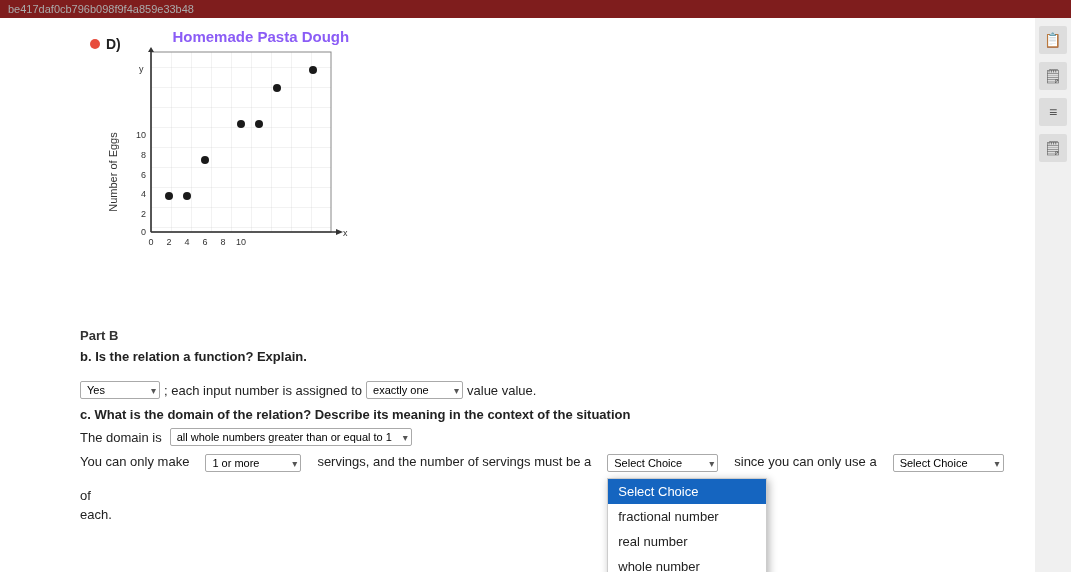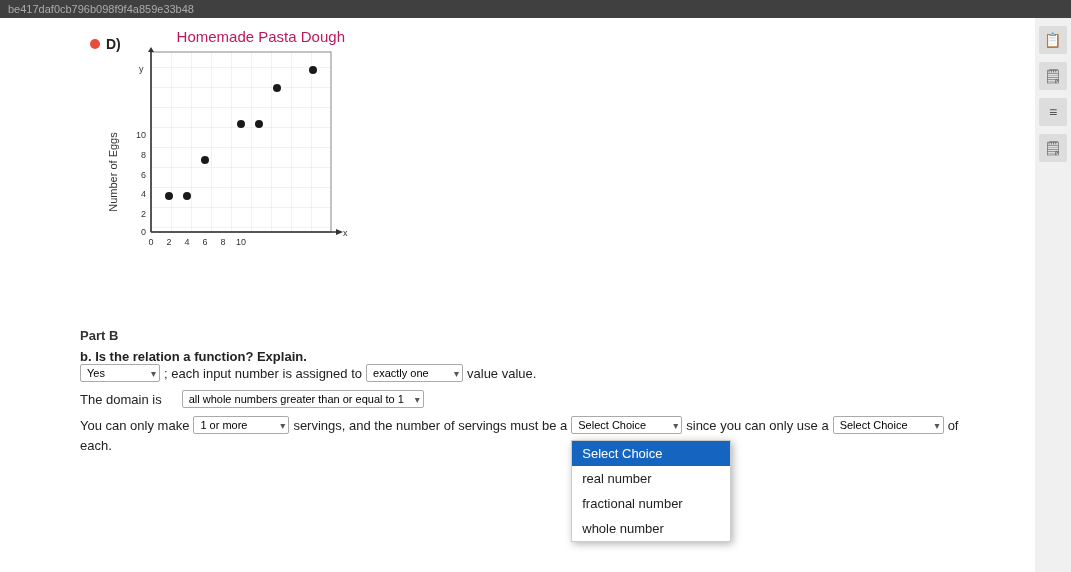--- a/index.html
+++ b/index.html
@@ -14,21 +14,21 @@
     }
     .main-container {
       background: #fff;
       margin: 0 auto;
       width: 1071px;
       min-height: 572px;
       padding: 10px 60px 20px 60px;
       position: relative;
     }
     .top-bar {
-      background: #404040;
+      background: #7f1d1d;
       color: #aaa;
       font-size: 11px;
       padding: 2px 8px;
       position: absolute;
       top: 0; left: 0; right: 0;
       height: 18px;
       display: flex;
       align-items: center;
     }
     .content-area {
@@ -62,23 +62,23 @@
       border-radius: 50%;
       display: inline-block;
     }
     .chart-wrapper {
       position: relative;
       width: 260px;
       height: 290px;
     }
     .chart-title {
       font-size: 15px;
-      font-weight: normal;
+      font-weight: bold;
       text-align: center;
-      color: #be185d;
+      color: #8b5cf6;
       margin-bottom: 2px;
     }
     .y-axis-label {
       position: absolute;
       left: -58px;
       top: 50%;
       transform: translateY(-50%) rotate(-90deg);
       font-size: 11px;
       color: #333;
       white-space: nowrap;
@@ -102,21 +102,21 @@
     }
     .part-label {
       font-size: 13px;
       font-weight: bold;
       color: #333;
       margin-bottom: 6px;
     }
     .question-b {
       font-size: 13px;
       color: #222;
-      margin-bottom: 0;
+      margin-bottom: 17px;
     }
     .question-b b { font-weight: bold; }
     .inline-row {
       display: flex;
       align-items: center;
       flex-wrap: wrap;
       gap: 4px;
       font-size: 13px;
       color: #222;
       margin-bottom: 8px;
@@ -150,33 +150,32 @@
     .question-c {
       font-size: 13px;
       color: #222;
       margin-bottom: 6px;
     }
     .question-c b { font-weight: bold; }
     .domain-row {
       display: flex;
       align-items: center;
       flex-wrap: wrap;
-      gap: 20px;
+      gap: 8px;
       font-size: 13px;
       color: #222;
       margin-bottom: 8px;
     }
     .domain-row .select-wrapper .dropdown {
       min-width: 230px;
     }
     .servings-row {
       display: flex;
-      align-items: center;
       flex-wrap: wrap;
-      gap: 4px;
+      gap: 16px;
       font-size: 13px;
       color: #222;
       margin-bottom: 4px;
     }
     .eggs-row {
       font-size: 13px;
       color: #222;
     }
 
     
@@ -321,20 +320,23 @@
         <span>; each input number is assigned to</span>
         <div class="select-wrapper">
           <select class="dropdown">
             <option>exactly one</option>
             <option>more than one</option>
           </select>
         </div>
         <span>value value.</span>
       </div>
 
+      <div class="question-c">
+        <b>c. What is the domain of the relation? Describe its meaning in the context of the situation</b>
+      </div>
       <div class="domain-row">
         <span>The domain is</span>
         <div class="select-wrapper">
           <select class="dropdown" style="min-width:230px;">
             <option>all whole numbers greater than or equal to 1</option>
             <option>all real numbers greater than 0</option>
             <option>all integers</option>
             <option>all whole numbers</option>
           </select>
         </div>
@@ -356,22 +358,22 @@
             <select class="dropdown" style="min-width:100px;">
               <option>Select Choice</option>
               <option>fractional number</option>
               <option>real number</option>
               <option>whole number</option>
             </select>
           </div>
           
           <div class="dropdown-popup" style="top:24px;left:0;min-width:160px;">
             <div class="dropdown-popup-header">Select Choice</div>
+            <div class="dropdown-popup-item">fractional number</div>
             <div class="dropdown-popup-item">real number</div>
-            <div class="dropdown-popup-item">fractional number</div>
             <div class="dropdown-popup-item">whole number</div>
           </div>
         </div>
         <span>since you can only use a</span>
         <div class="select-wrapper">
           <select class="dropdown" style="min-width:100px;">
             <option>Select Choice</option>
             <option>fractional number</option>
             <option>real number</option>
             <option>whole number</option>

